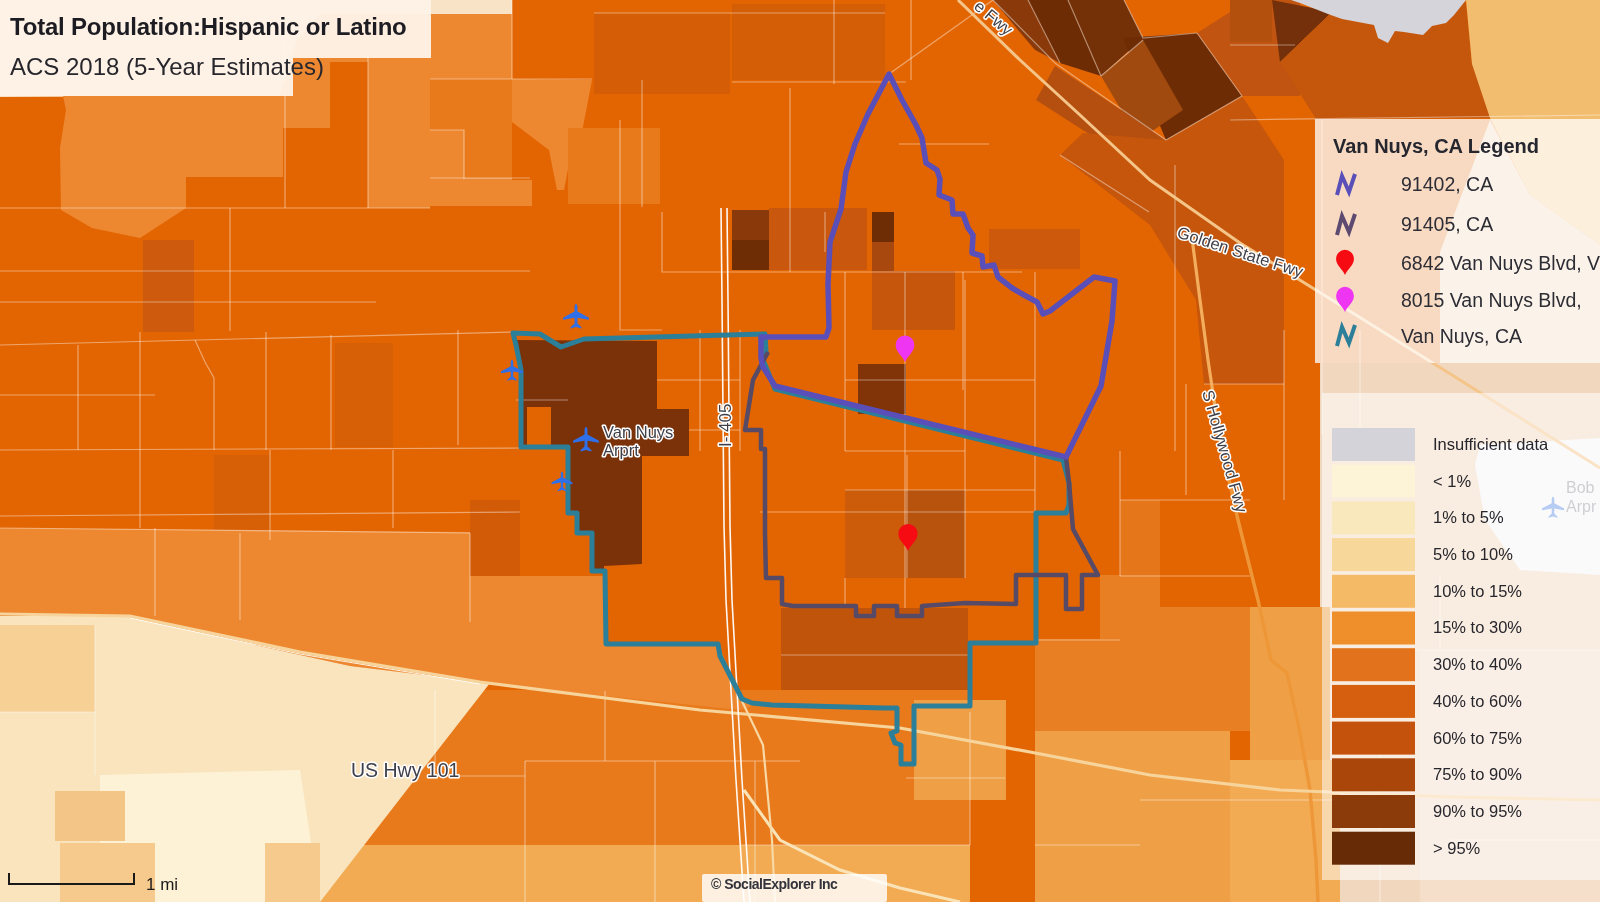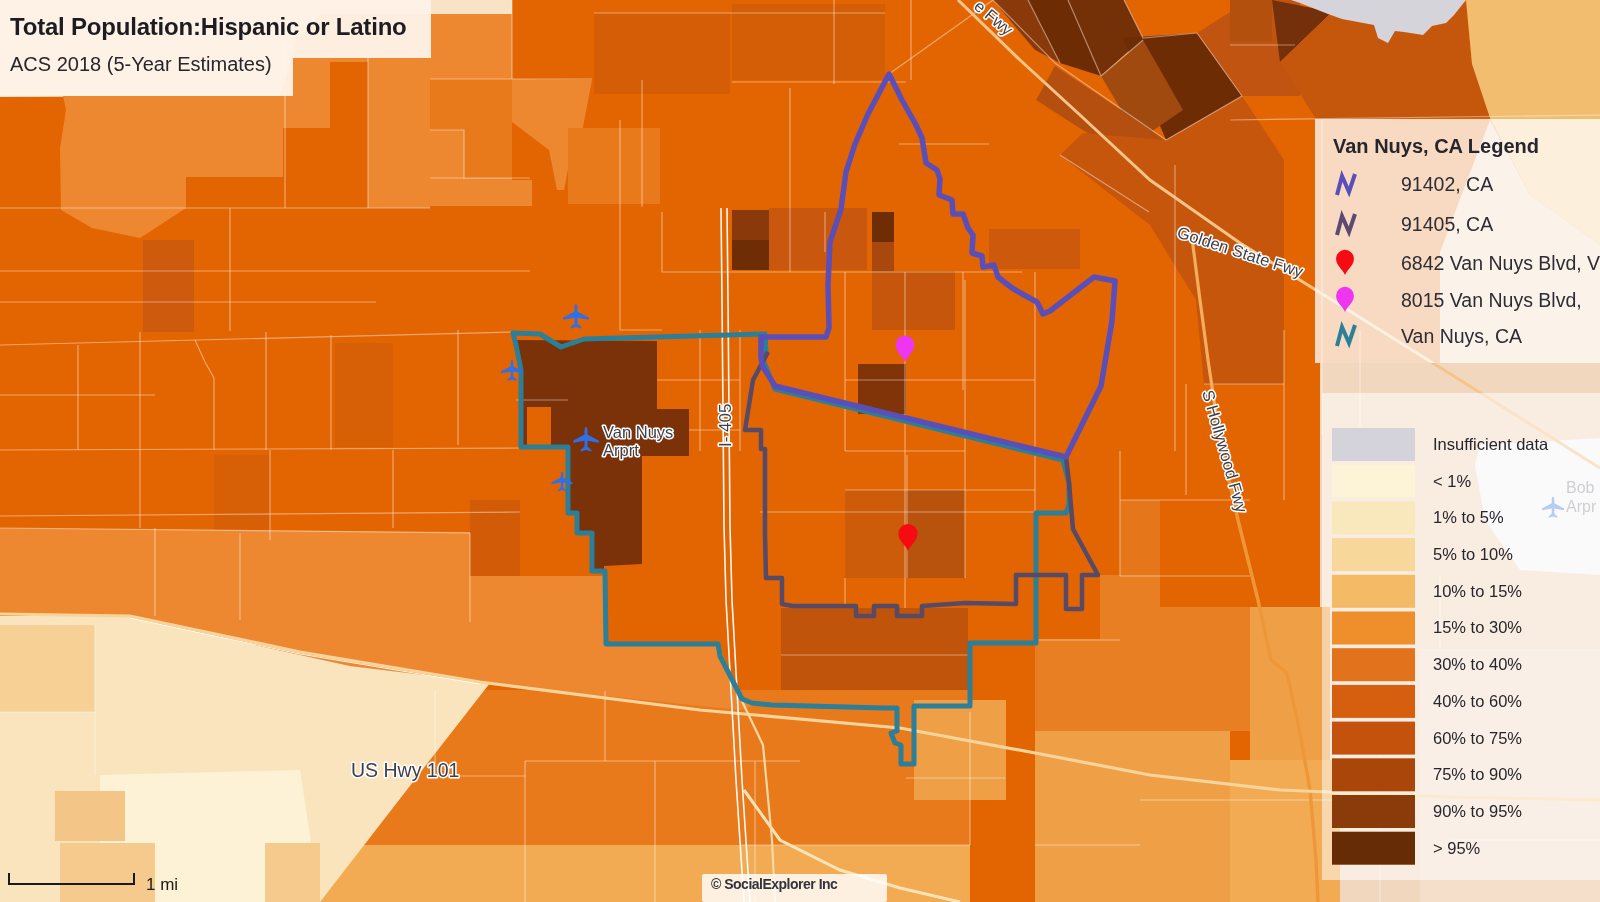--- a/index.html
+++ b/index.html
@@ -361,18 +361,18 @@
 <rect x="1332" y="831.7" width="83" height="33" fill="#672b05"></rect>
         <text x="1433" y="854">&gt; 95%</text>
 </g>
 </svg>
 
 <div class="box" style="left:0;top:0;width:431px;height:58px;background:rgba(253,242,230,0.96);"></div>
 <div class="box" style="left:0;top:58px;width:293px;height:38px;background:rgba(253,242,230,0.96);"></div>
 
 <div class="box" style="left:10px;top:13px;font-size:24px;font-weight:bold;color:#1c1c22;letter-spacing:-0.2px;">Total Population:Hispanic or Latino</div>
 
-<div class="box" style="left:10px;top:53px;font-size:20px;color:#26262c;">ACS 2018 (5-Year Estimates)</div>
+<div class="box" style="left:10px;top:53px;font-size:24px;color:#26262c;">ACS 2018 (5-Year Estimates)</div>
 
 <div class="box" style="left:702px;top:874px;width:185px;height:28px;background:rgba(255,255,255,0.82);border-radius:2px;"></div>
 
 <div class="box" style="left:711px;top:876px;font-size:14px;font-weight:bold;letter-spacing:-0.5px;color:#33333b;">© SocialExplorer Inc</div>
 </div>
 
 </body></html>

